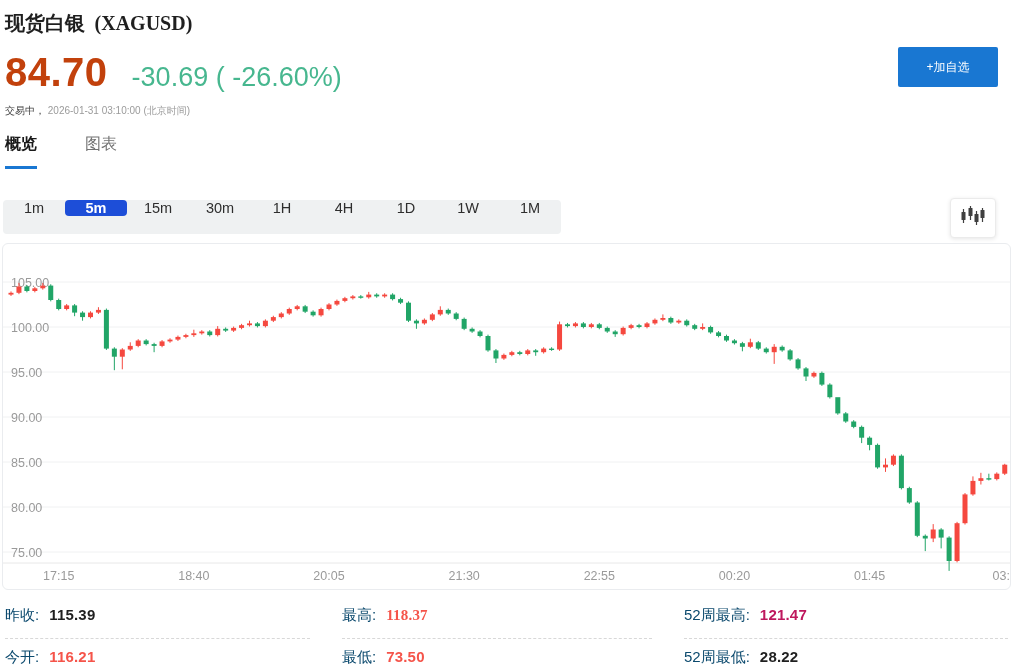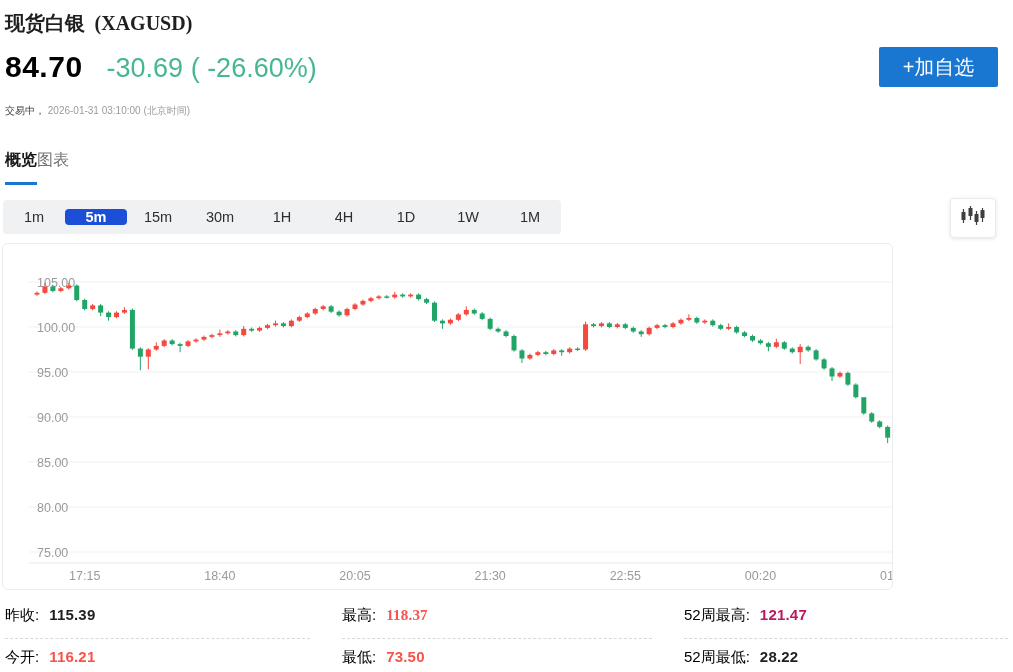--- a/index.html
+++ b/index.html
@@ -5,65 +5,65 @@
   * { margin:0; padding:0; box-sizing:border-box; }
   html,body { background:#fff; }
   body {
     width:1013px; height:672px; position:relative; overflow:hidden;
     font-family:"Liberation Sans","DejaVu Sans",sans-serif; color:#1a1a1a;
   }
   
   .title-row { position:absolute; left:5px; top:10px; font-size:20px; font-weight:bold; color:#1f1f1f; }
   .title-row .symbol { font-family:"Liberation Serif","DejaVu Serif",serif; font-weight:600; margin-left:4px; }
   .price-row { position:absolute; left:5px; top:50px; display:flex; align-items:baseline; }
-  .big-price { font-size:30px; font-weight:bold; color:#000000; letter-spacing:0.5px; }
+  .big-price { font-size:40px; font-weight:bold; color:#c2410c; letter-spacing:0.5px; }
   .price-change { font-size:27px; color:#47b78f; margin-left:24px; }
   .status-row { position:absolute; left:5px; top:104px; font-size:10px; }
   .status-trading { color:#3d3d3d; }
   .status-time { color:#9b9b9b; }
   .add-watchlist {
-    position:absolute; right:15px; top:47px; width:119px; height:40px;
-    background:#1977d2; color:#fff; font-size:20px; border:none; border-radius:2px; cursor:pointer;
+    position:absolute; right:15px; top:47px; width:100px; height:40px;
+    background:#1977d2; color:#fff; font-size:12px; border:none; border-radius:2px; cursor:pointer;
     font-family:inherit;
   }
   
-  .tabs { position:absolute; left:5px; top:150px; display:flex; }
+  .tabs { position:absolute; left:5px; top:134px; display:flex; gap:48px; }
   .tab { font-size:16px; color:#737373; padding-bottom:11px; cursor:pointer; border-bottom:3px solid transparent; }
   .tab.active { color:#1a1a1a; font-weight:bold; border-bottom-color:#1977d2; }
   
   .tf-bar {
     position:absolute; left:3px; top:200px; width:558px; height:34px;
-    background:#eff1f2; border-radius:4px; display:flex; align-items:center;
+    background:#eff1f2; border-radius:4px; display:flex; align-items:flex-start;
   }
   .tf-btn {
     flex:1; border:none; background:transparent; color:#2e2e2e; font-size:14.5px;
     border-radius:4px; cursor:pointer; font-family:inherit;
   }
   .tf-btn.active { background:#1d4ed8; color:#fff;font-weight:bold; }
   .chart-type-btn {
     position:absolute; top:198px; left:950px; width:46px; height:40px;
     background:#fff; border:1px solid #ebebeb; border-radius:4px;
     box-shadow:0 1px 4px rgba(0,0,0,0.10); cursor:pointer;
     display:flex; align-items:center; justify-content:center;
   }
   
   .chart-card {
-    position:absolute; left:2px; top:243px; width:891px; height:347px;
-    border:1px solid #eaecef; border-radius:6px; overflow:hidden; background:#fff;padding-left:26px;
+    position:absolute; left:2px; top:243px; width:1009px; height:347px;
+    border:1px solid #eaecef; border-radius:6px; overflow:hidden; background:#fff;
   }
   .chart-card svg { display:block; }
   
   .stats {
     position:absolute; left:5px; top:597px; width:1003px;
     display:grid; grid-template-columns:305px 310px auto; column-gap:32px;
     font-size:15px;
   }
   .stat-cell { padding:9px 0 13px 0; display:flex; align-items:baseline; }
   .stat-cell.r1 { border-bottom:1px dashed #d8d8d8; }
-  .stat-label { color:#000000; }
+  .stat-label { color:#0c4a6e; }
   .stat-value { font-weight:bold; margin-left:10px; letter-spacing:0.2px; }
 </style>
 </head>
 <body>
 
 <div class="title-row">
   <span>现货白银</span>
   <span class="symbol">(XAGUSD)</span>
 </div>
 

